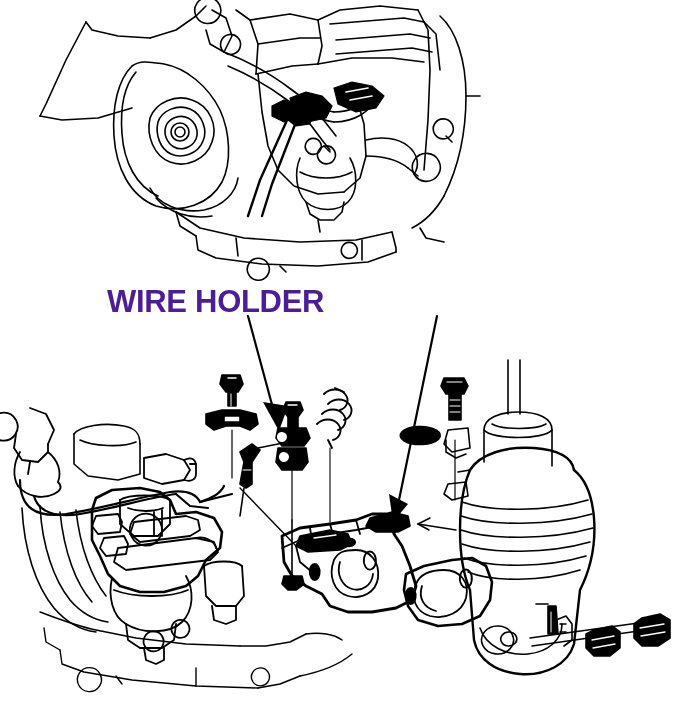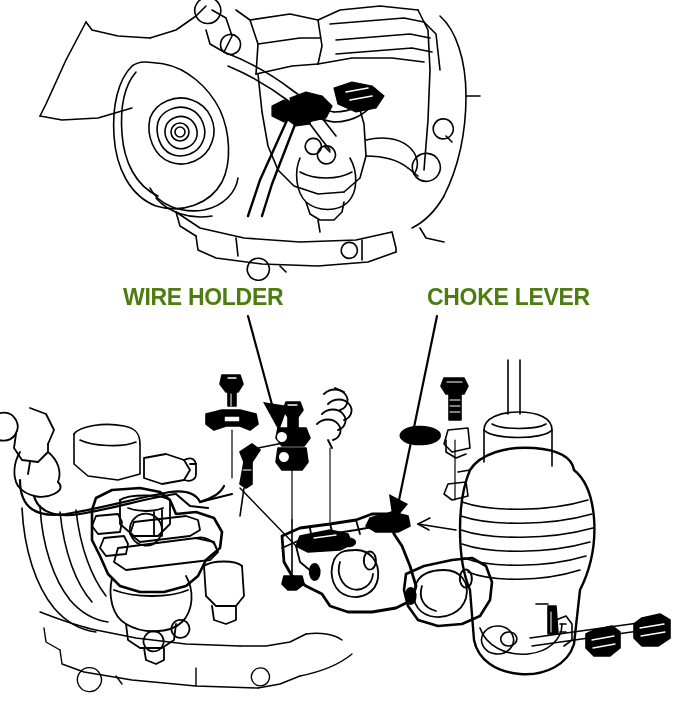--- a/index.html
+++ b/index.html
@@ -22,26 +22,25 @@
     position: absolute;
     left: 0;
     top: 0;
     width: 678px;
     height: 705px;
   }
   .callout-label {
     position: absolute;
     font-family: "Liberation Sans", sans-serif;
     font-weight: bold;
-    font-size: 23px;
+    font-size: 31px;
     letter-spacing: -0.3px;
-    color: #4d7c0f;
+    color: #4c1d95;
     white-space: nowrap;
     line-height: 1;
-    margin-left: 16px;
   }
   #label-wire-holder { left: 107px; top: 286px; }
   #label-choke-lever { left: 411px; top: 286px; }
 </style>
 </head>
 <body>
 
 <div id="page">
 
   <svg class="figure-layer" viewBox="0 0 678 705" xmlns="http://www.w3.org/2000/svg">
@@ -417,15 +416,14 @@
       </g>
       <g fill="#000000" stroke="none">
         <path d="M279,431 L263,402 L288,406 Z"></path>
         <path d="M393,522 L389,494 L408,504 Z"></path>
       </g>
     </g>
   </svg>
 
   <div class="callout-label" id="label-wire-holder">WIRE HOLDER</div>
 
-  <div class="callout-label" id="label-choke-lever">CHOKE LEVER</div>
 
 </div>
 
 </body></html>

